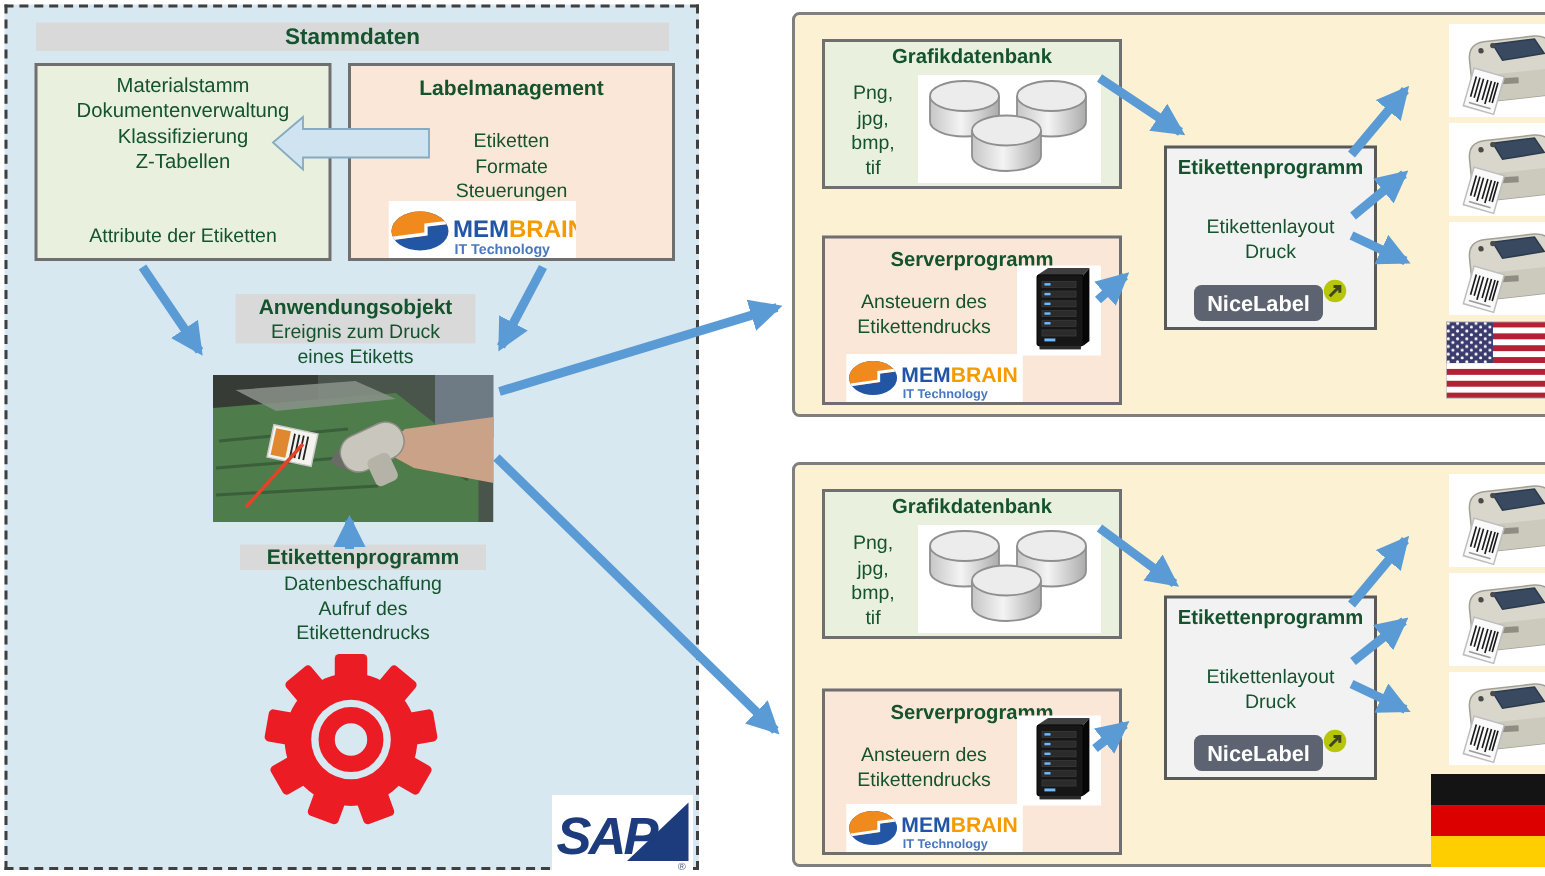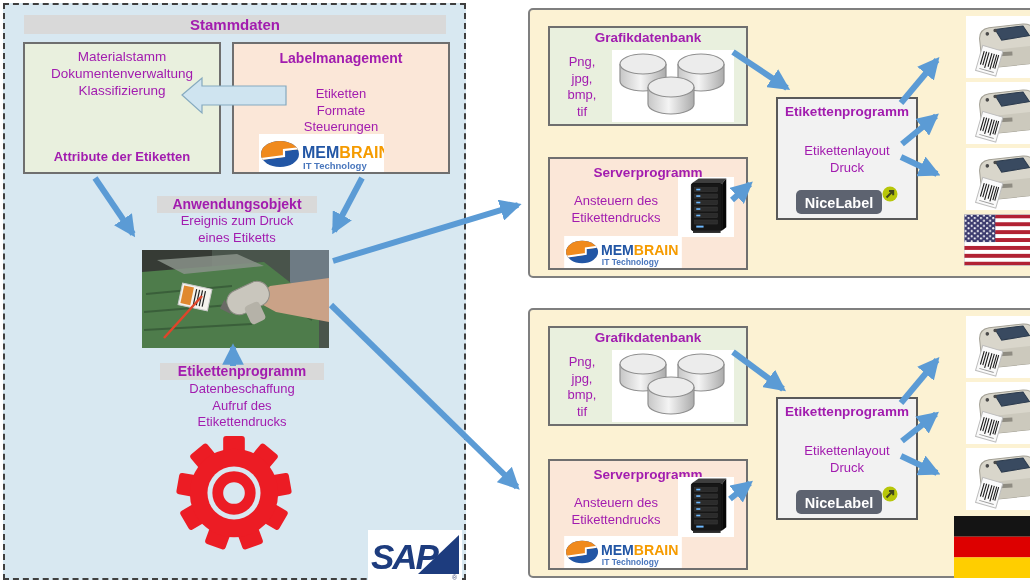--- a/index.html
+++ b/index.html
@@ -1,17 +1,17 @@
 <!DOCTYPE html>
 <html><head>
 <meta charset="utf-8">
 <style>
   html,body{margin:0;padding:0;background:#fff;}
   .stage{position:relative;width:1030px;height:584px;background:#fff;
-         font-family:"Liberation Sans",sans-serif;color:#a21caf;overflow:hidden;}
+         font-family:"Liberation Sans",sans-serif;color:#14532d;overflow:hidden;}
   .abs{position:absolute;box-sizing:border-box;}
   .ctr{text-align:center;}
   .b{font-weight:bold;}
   .panel-left{left:3px;top:3px;width:463px;height:577px;background:#d8e8f1;border:2px dashed #3f3f3f;}
   .panel-right{width:516px;height:270px;background:#fcf2d3;border:2px solid #7f7f7f;border-radius:5px;margin-left:16px;}
   .hdr-bar{background:#d9d9d9;font-size:15px;font-weight:bold;line-height:19px;}
   .hl{background:#d9d9d9;font-size:14px;font-weight:bold;line-height:17px;}
   .box{border:2px solid #6f6f6f;}
   .box-green{background:#e9f0de;}
   .box-peach{background:#fbe7d8;}
@@ -126,22 +126,23 @@
 
   <div class="abs panel-left">
 
     <div class="abs hdr-bar ctr" style="left:19px;top:10px;width:422px;height:19px;">Stammdaten</div>
 
     <div class="abs box box-green" style="left:18px;top:37px;width:198px;height:132px;">
       <div class="abs ctr" style="left:0;top:4px;width:100%;font-size:13.5px;font-weight:normal;line-height:17px;">
         <div>Materialstamm</div>
         <div>Dokumentenverwaltung</div>
         <div>Klassifizierung</div>
-      </div>
-      <div class="abs ctr t13" style="left:0;bottom:7px;width:100%;font-weight:bold;">Attribute der Etiketten</div>
+        <div>Z-Tabellen</div>
+      </div>
+      <div class="abs ctr t13" style="left:0;bottom:7px;width:100%;">Attribute der Etiketten</div>
     </div>
 
     <div class="abs box box-peach" style="left:227px;top:37px;width:218px;height:132px;">
       <div class="abs ctr" style="left:0;top:6px;width:100%;font-size:14px;font-weight:bold;">Labelmanagement</div>
       <div class="abs lines13" style="left:0;top:42px;width:100%;">
         <div>Etiketten</div>
         <div>Formate</div>
         <div>Steuerungen</div>
       </div>
       <svg class="abs" style="left:25px;top:90px;width:125px;height:38px;" viewBox="0 0 125 38">
@@ -152,21 +153,21 @@
           </clipPath>
         <g clip-path="url(#mbA)">
           <path d="M0,4 H42 V15 L25,17 V23 L2,26 H0 Z" fill="#f08a1d"></path>
           <path d="M42,14 L25,16 V22 L2,25" stroke="#fff" stroke-width="2.2" fill="none"></path>
         </g>
         <text x="43" y="24" font-size="16" font-weight="bold"><tspan fill="#2256a5">MEM</tspan><tspan fill="#f59b00">BRAIN</tspan></text>
         <text x="44" y="35" font-size="9.5" font-weight="bold" fill="#4a77bd">IT Technology</text>
       </svg>
     </div>
 
-    <div class="abs hl ctr" style="left:152px;top:191px;width:160px;height:17px;text-align:center;">Anwendungsobjekt</div>
+    <div class="abs hl ctr" style="left:152px;top:191px;width:160px;height:33px;text-align:center;">Anwendungsobjekt</div>
     <div class="abs lines13 ctr" style="left:132px;top:208px;width:200px;">
       <div>Ereignis zum Druck</div>
       <div>eines Etiketts</div>
     </div>
 
     <svg class="abs" style="left:137px;top:245px;width:187px;height:98px;" viewBox="0 0 187 98">
       <rect width="187" height="98" fill="#49544b"></rect>
       <rect x="0" y="0" width="70" height="34" fill="#363b35"></rect>
       <rect x="148" y="0" width="39" height="42" fill="#6e7b84"></rect>
       <polygon points="0,22 122,12 177,55 177,98 0,98" fill="#4e7c4b"></polygon>

